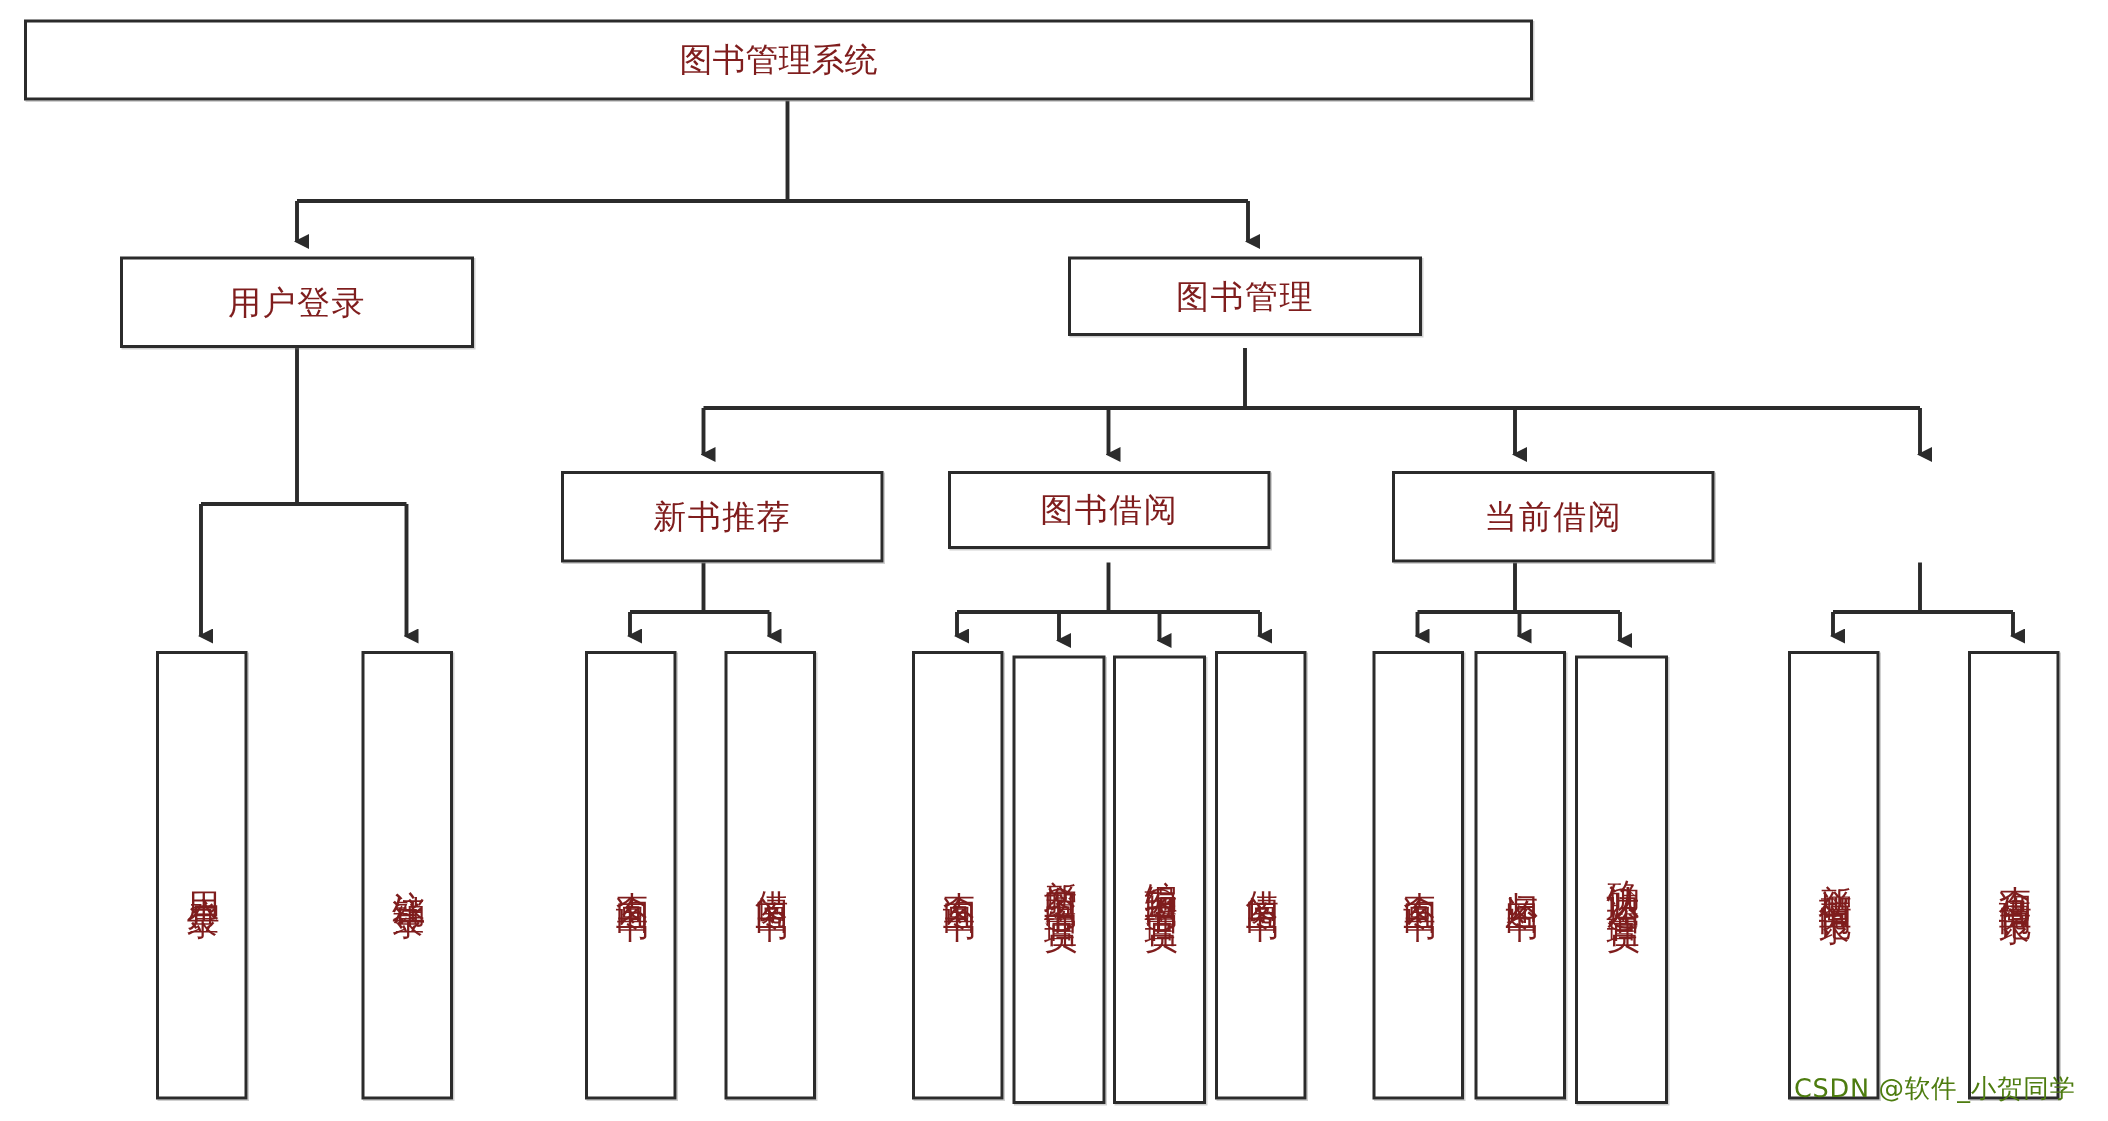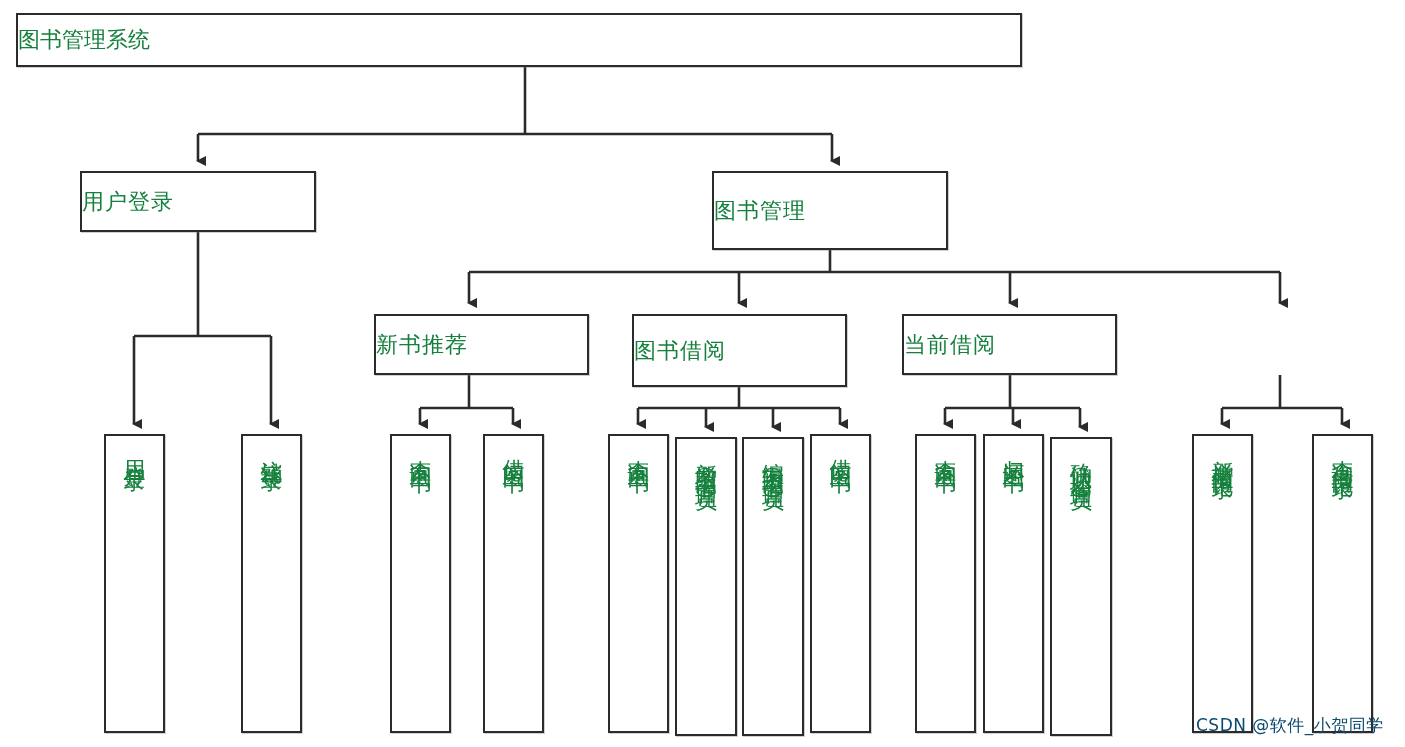--- a/index.html
+++ b/index.html
@@ -5,39 +5,39 @@
   html,body{margin:0;padding:0;background:#ffffff;}
   body{
     font-family:"DejaVu Sans","Liberation Sans",sans-serif;
     width:1405px;height:747px;position:relative;overflow:hidden;
   }
   #stage{position:absolute;left:0;top:0;width:1405px;height:747px;}
   #edges{position:absolute;left:0;top:0;width:1405px;height:747px;}
   .node{
     position:absolute;box-sizing:border-box;
     border:2px solid #2b2b2b;background:#ffffff;
-    display:flex;align-items:center;
-    color:#15803d;
+    display:flex;align-items:center;justify-content:center;
+    color:#7f1d1d;
     box-shadow:1px 1px 0 rgba(120,120,120,0.35);
   }
   .node.h{font-size:22px;letter-spacing:1px;}
   .node.root{font-size:22px;}
   .node.v{
     writing-mode:vertical-rl;
     text-orientation:upright;
     font-size:22px;
     letter-spacing:4px;
     line-height:1;
     padding:6px 0;
   }
   .node.v .txt{white-space:nowrap;}
   #watermark{
     position:absolute;
     left:1196px;top:714px;
-    font-size:17px;color:#0c4a6e;
+    font-size:17px;color:#4d7c0f;
     letter-spacing:0.5px;
     white-space:nowrap;
     pointer-events:none;
   }
 </style>
 </head>
 <body>
 
 <div id="stage">
 
@@ -91,31 +91,31 @@
     </g>
   </svg>
 
   <div class="node root" style="left:16px;top:13px;width:1006px;height:54px;">
     <span class="txt">图书管理系统</span>
   </div>
 
   <div class="node h" style="left:80px;top:171px;width:236px;height:61px;">
     <span class="txt">用户登录</span>
   </div>
-  <div class="node h" style="left:712px;top:171px;width:236px;height:79px;">
+  <div class="node h" style="left:712px;top:171px;width:236px;height:53px;">
     <span class="txt">图书管理</span>
   </div>
 
   <div class="node h" style="left:374px;top:314px;width:215px;height:61px;">
     <span class="txt">新书推荐</span>
   </div>
-  <div class="node h" style="left:632px;top:314px;width:215px;height:73px;">
+  <div class="node h" style="left:632px;top:314px;width:215px;height:52px;">
     <span class="txt">图书借阅</span>
   </div>
-  <div class="node h" style="left:902px;top:314px;width:215px;height:61px;">
+  <div class="node h" style="left:928px;top:314px;width:215px;height:61px;">
     <span class="txt">当前借阅</span>
   </div>
 
   <div class="node v" style="left:104px;top:434px;width:61px;height:299px;">
     <span class="txt">用户登录</span>
   </div>
   <div class="node v" style="left:241px;top:434px;width:61px;height:299px;">
     <span class="txt">注销登录</span>
   </div>
 

